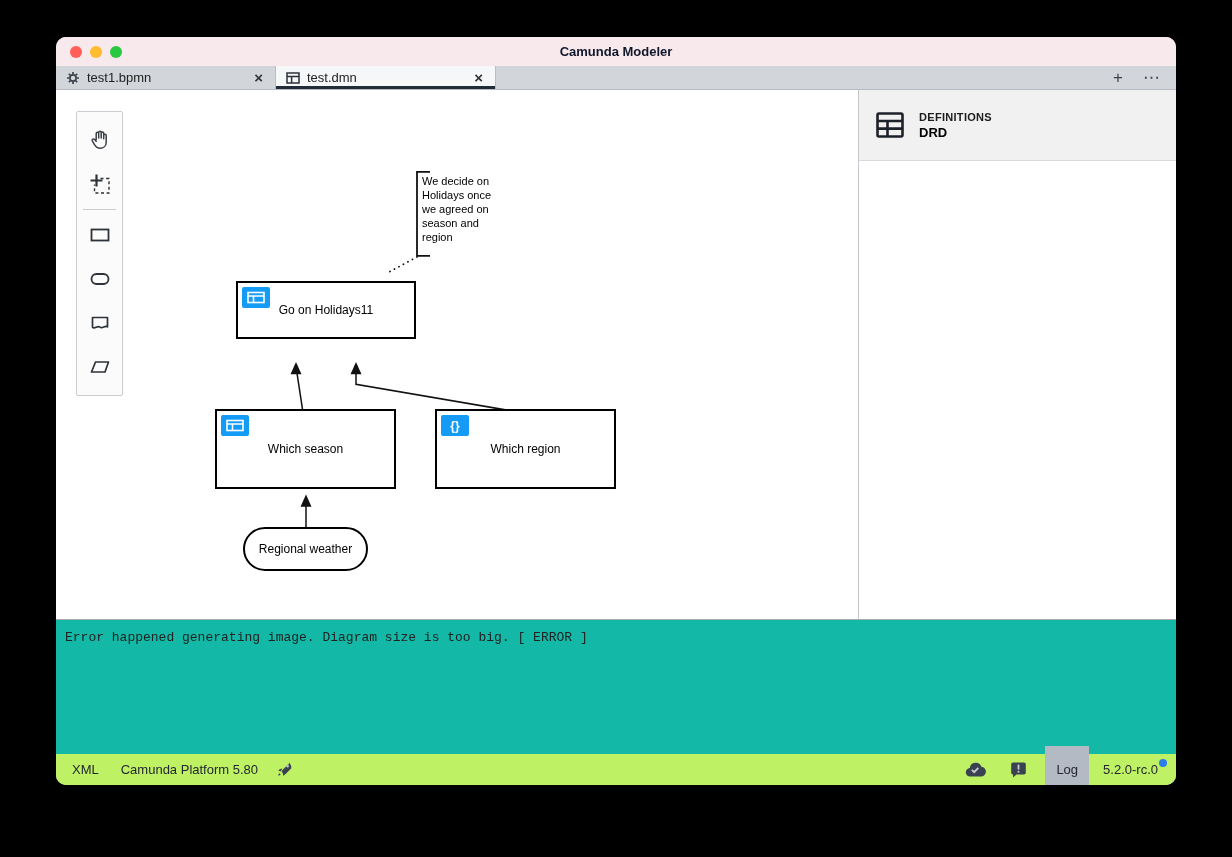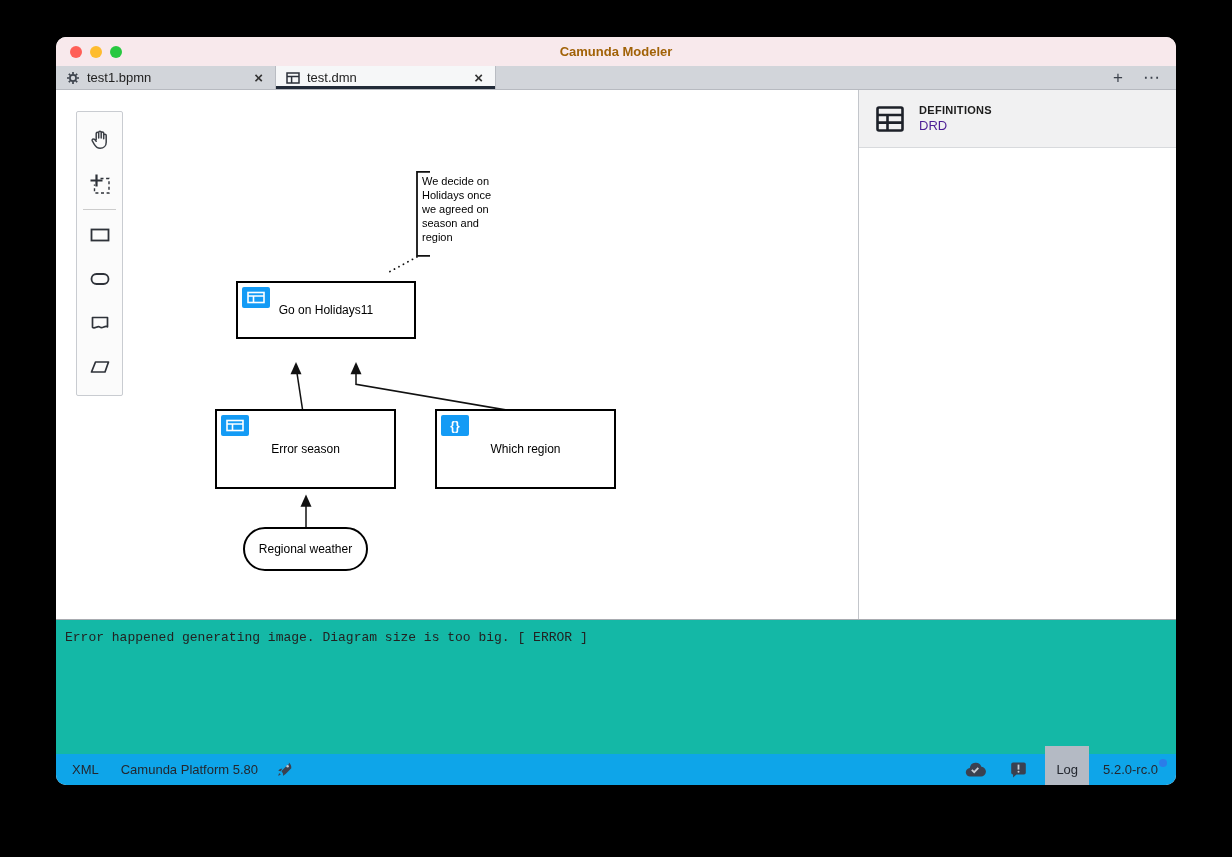--- a/index.html
+++ b/index.html
@@ -7,21 +7,21 @@
 
   .window { position:absolute; left:56px; top:37px; width:1120px; height:748px;
             background:#fff; border-radius:10px; overflow:hidden;
             box-shadow:0 18px 50px rgba(0,0,0,.6); display:flex; flex-direction:column; }
 
   
   .titlebar { height:29px; background:#f8e9ec; position:relative; flex:none; }
   .traffic { position:absolute; left:14px; top:8.5px; display:flex; gap:8px; }
   .traffic span { width:12px; height:12px; border-radius:50%; display:block; }
   .tl-red { background:#ff5f57; } .tl-yellow { background:#febc2e; } .tl-green { background:#28c840; }
-  .win-title { text-align:center; line-height:29px; font-size:13px; font-weight:bold; color:#a16207; }
+  .win-title { text-align:center; line-height:29px; font-size:13px; font-weight:bold; color:#0f172a; }
 
   
   .tabbar { height:24px; background:#d2d5da; border-bottom:1px solid #b7bac0; display:flex; align-items:stretch; flex:none; }
   .tab { width:220px; display:flex; align-items:center; padding:0 10px; font-size:13px; color:#222;
          border-right:1px solid #b9bcc2; cursor:default; position:relative; }
   .tab .tab-label { flex:1; margin-left:7px; white-space:nowrap; overflow:hidden; }
   .tab.active { background:#f6f7f8; }
   .tab.active::after { content:""; position:absolute; left:0; right:0; bottom:0; height:3px; background:#222b38; }
   .tab-close { font-size:15px; font-weight:bold; color:#333; line-height:1; padding:0 2px; }
   .tabbar-actions { margin-left:auto; display:flex; align-items:center; gap:20px; padding-right:16px; }
@@ -40,33 +40,33 @@
   
   .dmn-node { position:absolute; border:2px solid #000; background:#fff; display:flex; align-items:center; justify-content:center;
               font-size:12px; color:#000; text-align:center; }
   .badge { position:absolute; left:4px; top:4px; width:28px; height:21px; border-radius:2px;
            display:flex; align-items:center; justify-content:center; color:#fff; font-weight:bold; font-size:12px; }
   .edges { position:absolute; left:0; top:0; width:100%; height:100%; }
   .annotation-text { position:absolute; left:366px; top:84px; width:76px; font-size:11px; line-height:14px; color:#000; }
 
   
   .props { width:318px; flex:none; background:#fff; border-left:1px solid #c3c6cb; display:flex; flex-direction:column; }
-  .props-header { height:58px; background:#f1f1f2; border-bottom:1px solid #d8dadd; display:flex; align-items:center; padding:0 16px; gap:14px; flex:none; }
+  .props-header { height:71px; background:#f1f1f2; border-bottom:1px solid #d8dadd; display:flex; align-items:center; padding:0 16px; gap:14px; flex:none; }
   .props-type { font-size:11px; font-weight:bold; letter-spacing:.3px; color:#1c1c1c; }
-  .props-name { font-size:13px; color:#4c1d95; margin-top:2px; }
+  .props-name { font-size:13px; color:#000000; margin-top:2px;font-weight:bold; }
   .props-group { height:44px; display:flex; align-items:center; padding:0 16px; border-bottom:1px solid #e2e3e5; }
   .group-label { flex:1; font-size:13.5px; color:#1f1f1f; }
   .group-dot { width:8px; height:8px; border-radius:50%; background:#40454f; margin-right:27px; }
 
   
   .logpanel { height:135px; flex:none; background:#14b8a6; border-top:1px solid #a8abb0;
               font-family:"Liberation Mono","DejaVu Sans Mono",monospace; font-size:13px; color:#222; padding:10px 9px; }
 
   
-  .statusbar { height:31px; flex:none; background:#0ea5e9; display:flex; align-items:center; padding:0 10px; font-size:13px; color:#23272f; }
+  .statusbar { height:31px; flex:none; background:#bef264; display:flex; align-items:center; padding:0 10px; font-size:13px; color:#23272f; }
   .sb-xml { padding:3px 6px; }
   .sb-platform { margin-left:16px; }
   .sb-rocket { margin-left:18px; display:flex; align-items:center; }
   .sb-spacer { flex:1; }
   .sb-icon { display:flex; align-items:center; }
   .sb-log { background:#b4bac4; padding:16px 11px; margin-left:18px; }
   .sb-version { margin-left:14px; position:relative; padding-right:8px; }
   .sb-version .notif-dot { position:absolute; right:-1px; top:-3px; width:8px; height:8px; border-radius:50%; background:#2b7de9; }
 
   svg { display:block; }
@@ -186,21 +186,21 @@
 
       <div class="dmn-node" style="left:159px;top:319px;width:181px;height:80px;">
         <span class="badge" style="background:#149bf5;">
           <svg width="18" height="13" viewBox="0 0 18 13">
               <g stroke="#fff" stroke-width="1.6" fill="none">
             <rect x="1" y="1.5" width="16" height="10"></rect>
                 <path d="M1 5h16M6.5 5v6.5"></path>
           </g>
             </svg>
         </span>
-        <span>Error season</span>
+        <span>Which season</span>
       </div>
 
       <div class="dmn-node" style="left:379px;top:319px;width:181px;height:80px;">
         <span class="badge" style="background:#149bf5;">{}</span>
         <span>Which region</span>
       </div>
 
       <div class="dmn-node" style="left:187px;top:437px;width:125px;height:44px;border-radius:22px;text-align:right;">
         <span>Regional weather</span>
       </div>

